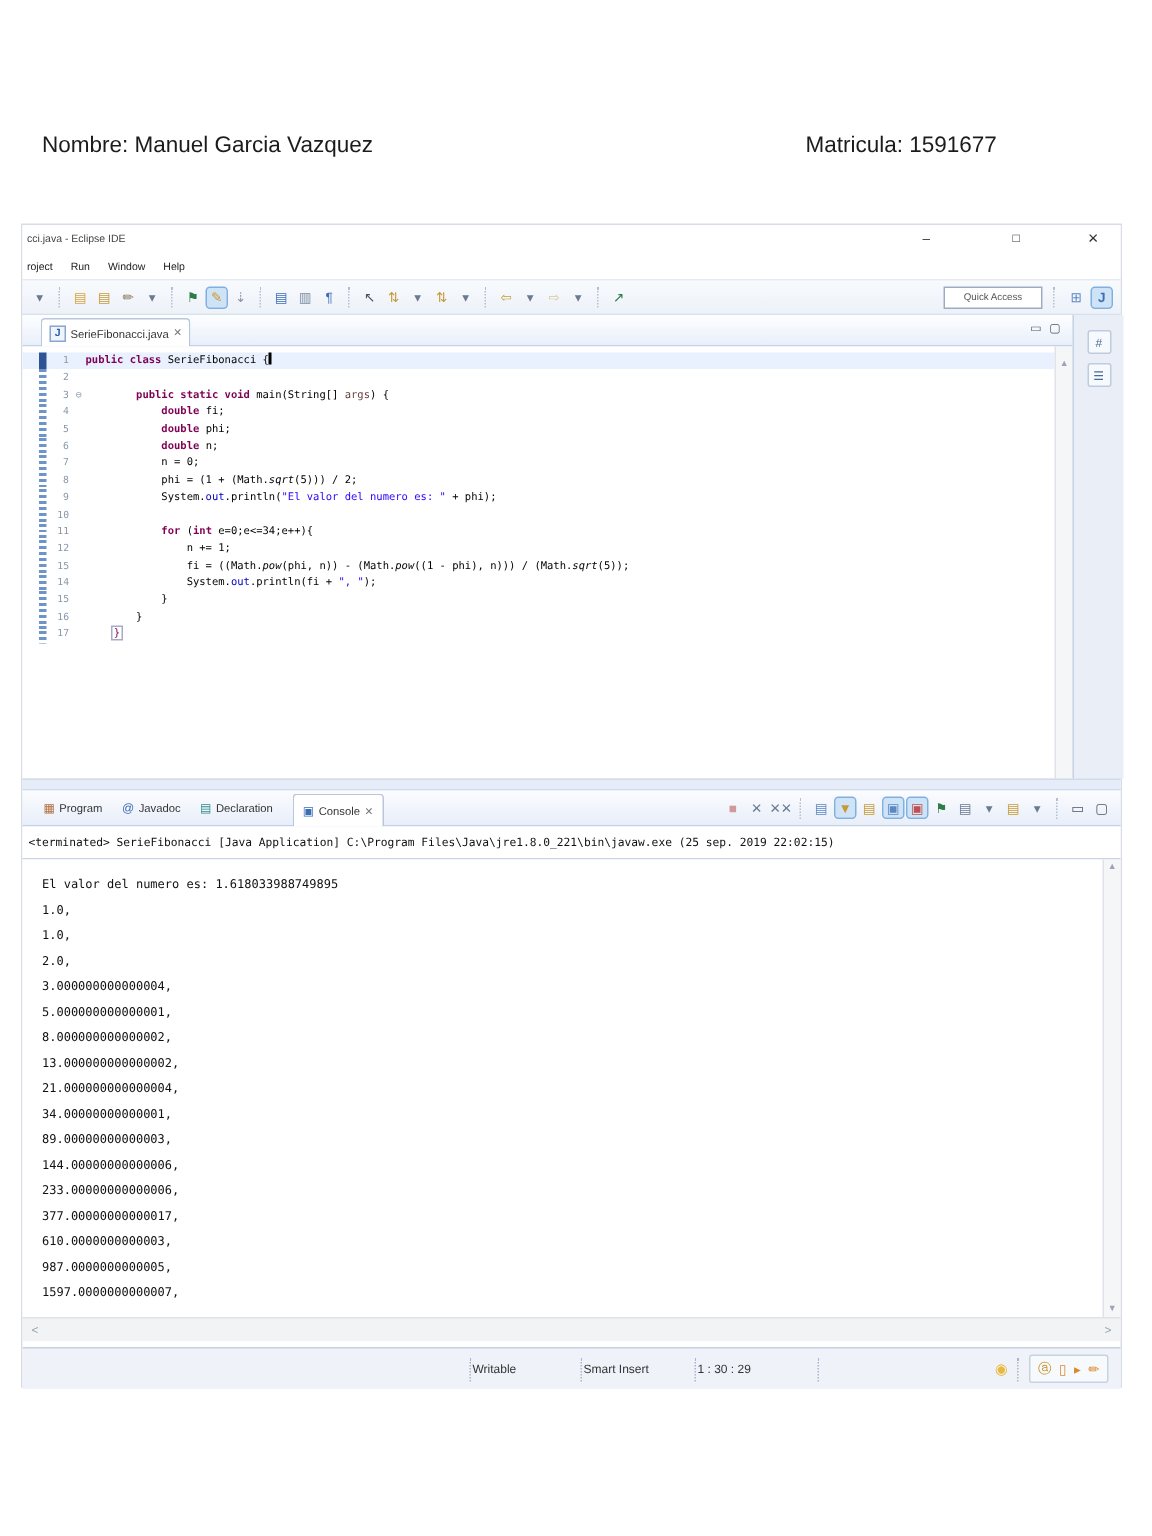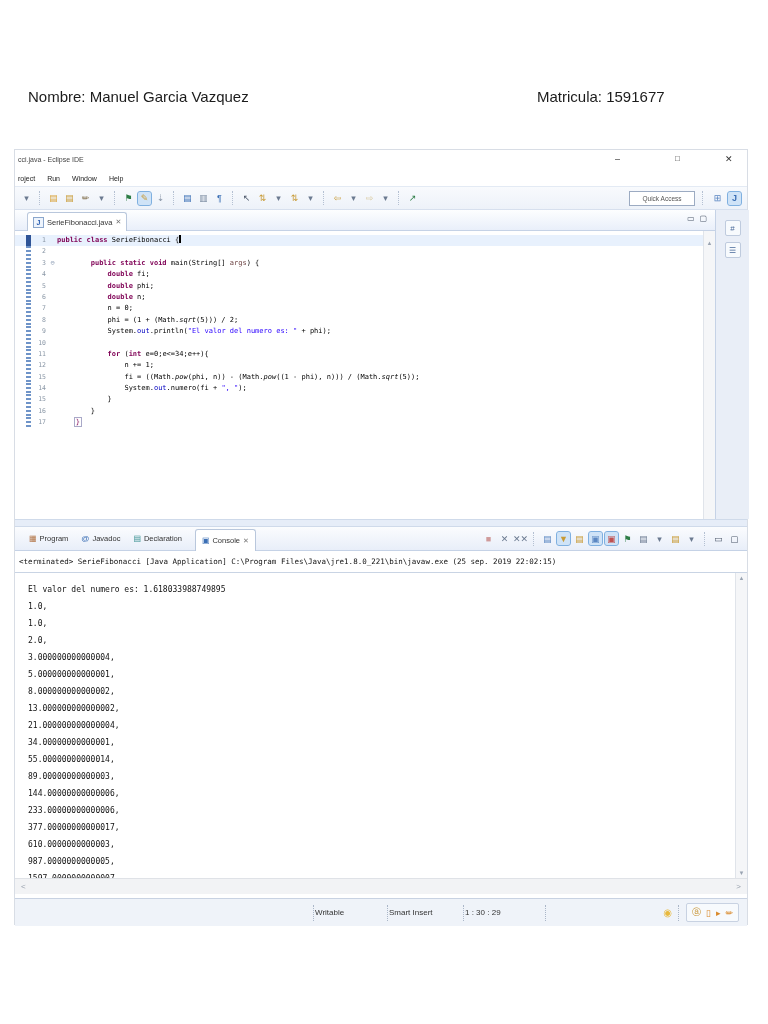--- a/index.html
+++ b/index.html
@@ -265,21 +265,21 @@
         <div class="crow">
           <span class="qd"></span>
           <span class="ln">15</span>
           <span class="fold"></span>
           <span class="ct"><span>                fi = ((Math.</span><span class="it">pow</span><span>(phi, n)) - (Math.</span><span class="it">pow</span><span>((1 - phi), n))) / (Math.</span><span class="it">sqrt</span><span>(5));</span></span>
         </div>
         <div class="crow">
           <span class="qd"></span>
           <span class="ln">14</span>
           <span class="fold"></span>
-          <span class="ct"><span>                System.</span><span class="fld">out</span><span>.numero(fi + </span><span class="str">", "</span><span>);</span></span>
+          <span class="ct"><span>                System.</span><span class="fld">out</span><span>.println(fi + </span><span class="str">", "</span><span>);</span></span>
         </div>
         <div class="crow">
           <span class="qd"></span>
           <span class="ln">15</span>
           <span class="fold"></span>
           <span class="ct"><span>            }</span></span>
         </div>
         <div class="crow">
           <span class="qd"></span>
           <span class="ln">16</span>
@@ -352,21 +352,20 @@
         <div class="oline">El valor del numero es: 1.618033988749895</div>
         <div class="oline">1.0,</div>
         <div class="oline">1.0,</div>
         <div class="oline">2.0,</div>
         <div class="oline">3.000000000000004,</div>
         <div class="oline">5.000000000000001,</div>
         <div class="oline">8.000000000000002,</div>
         <div class="oline">13.000000000000002,</div>
         <div class="oline">21.000000000000004,</div>
         <div class="oline">34.00000000000001,</div>
-        <div class="oline">55.00000000000014,</div>
         <div class="oline">89.00000000000003,</div>
         <div class="oline">144.00000000000006,</div>
         <div class="oline">233.00000000000006,</div>
         <div class="oline">377.00000000000017,</div>
         <div class="oline">610.0000000000003,</div>
         <div class="oline">987.0000000000005,</div>
         <div class="oline">1597.0000000000007,</div>
       </div>
 
     <div class="cvsb">

